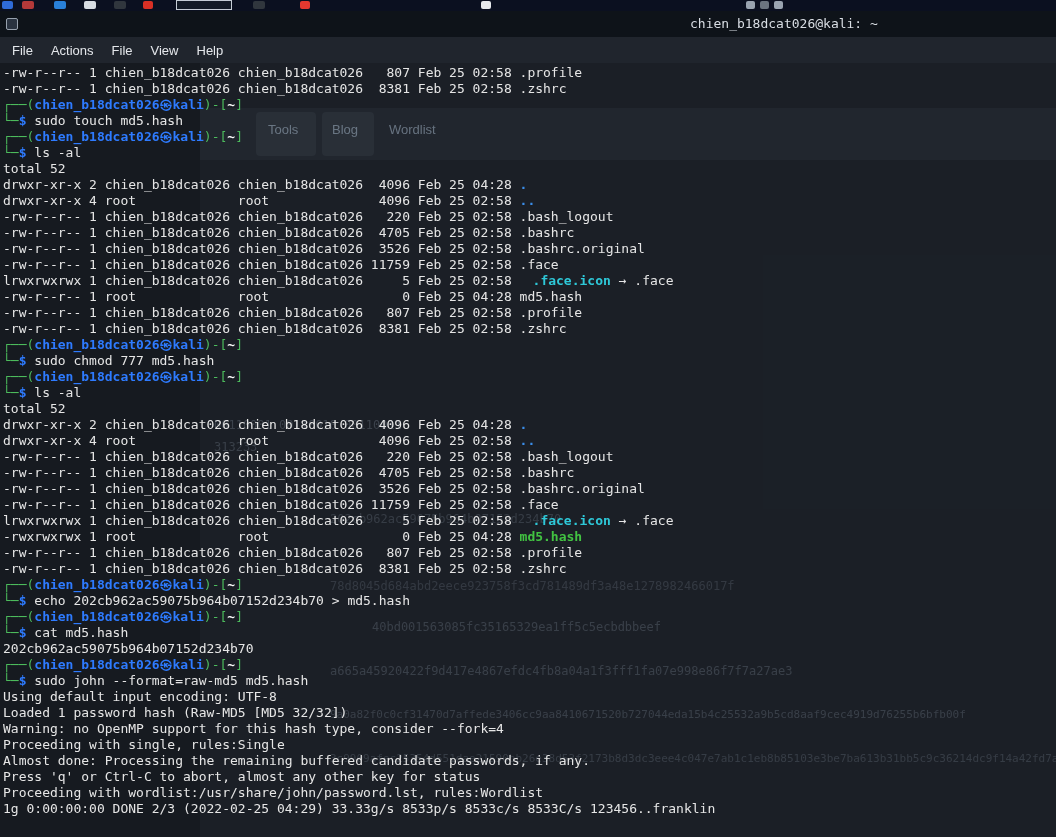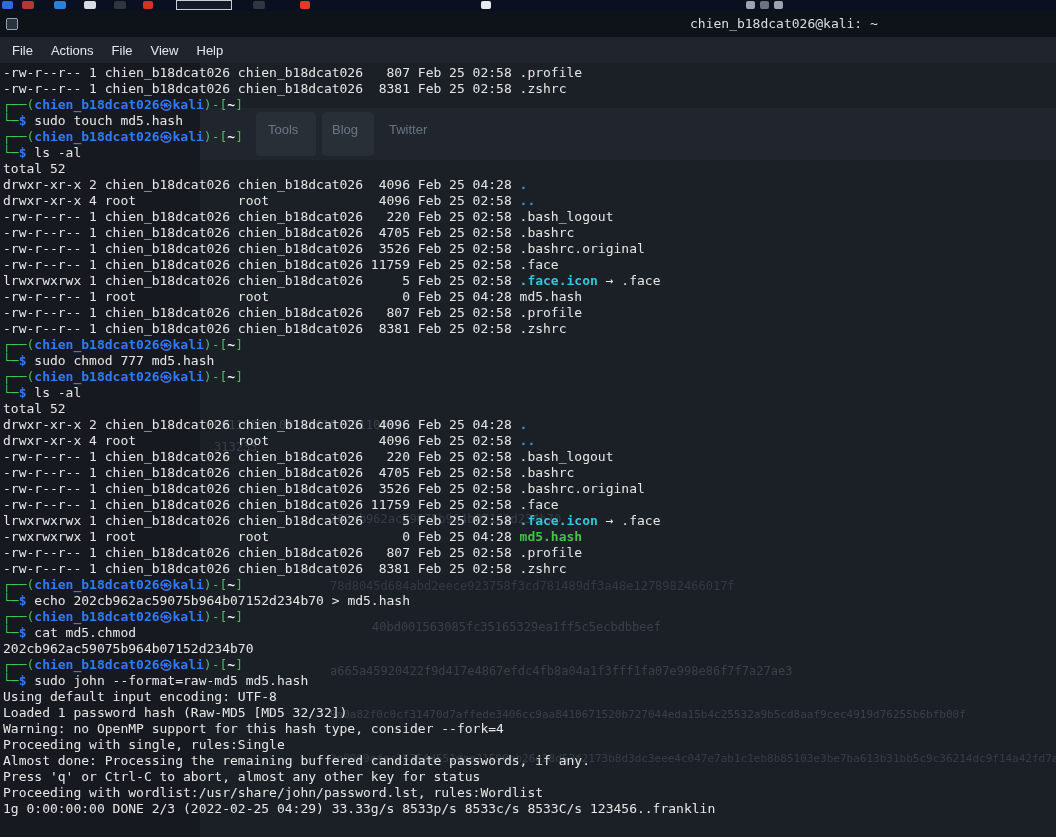--- a/index.html
+++ b/index.html
@@ -31,21 +31,21 @@
   .bg-nav{position:absolute;font-family:"Liberation Sans",sans-serif;font-size:13px;color:#9fb0c2;opacity:0.55;text-align:center;}
   .bg-art{position:absolute;font-family:"DejaVu Sans Mono",monospace;color:#aebdcf;white-space:nowrap;}
   
   .term-lines{position:relative;z-index:2;padding:2px 0 0 3px;font-size:13px;line-height:16px;}
   .term-line{white-space:pre;height:16px;}
   .t{color:var(--fg);}
   .f{color:var(--frame);}
   .u,.d{color:var(--prompt_blue);font-weight:bold;}
   .p{color:#ffffff;font-weight:bold;}
   .dir{color:var(--dir_blue);font-weight:bold;}
-  .ln{color:var(--symlink_cyan);font-weight:bold;}
+  .ln{color:var(--symlink_cyan);font-weight:bold;margin-left:13px;}
   .ex{color:var(--exec_green);font-weight:bold;}
 </style>
 </head>
 <body>
 
 <div class="taskbar">
   <div class="tb-win" style="left: 176px; width: 56px;"></div>
 <span class="tb-ico" style="left: 2px; width: 11px; background: rgb(47, 107, 216);"></span>
     <span class="tb-ico" style="left: 22px; width: 12px; background: rgb(179, 57, 57);"></span>
     <span class="tb-ico" style="left: 54px; width: 12px; background: rgb(41, 128, 217);"></span>
@@ -74,21 +74,21 @@
 </div>
 
 <div class="terminal">
   <div class="bg-layer">
     <div class="glow-pane"></div>
     <div class="glow-band"></div>
     <div class="glow-tab" style="left:256px;top:49px;width:60px;height:44px;"></div>
     <div class="glow-tab" style="left:322px;top:49px;width:52px;height:44px;"></div>
   <span class="bg-nav" style="left: 268px; top: 59px;">Tools</span>
       <span class="bg-nav" style="left: 332px; top: 59px;">Blog</span>
-      <span class="bg-nav" style="left: 389px; top: 59px;">Twitter</span>
+      <span class="bg-nav" style="left: 389px; top: 59px;">Wordlist</span>
       <span class="bg-art" style="left: 214px; top: 355px; font-size: 12px; opacity: 0.22;">00110001 00110010 00110011</span>
       <span class="bg-art" style="left: 214px; top: 377px; font-size: 12px; opacity: 0.2;">313233</span>
       <span class="bg-art" style="left: 330px; top: 449px; font-size: 12px; opacity: 0.18;">202cb962ac59075b964b07152d234b70</span>
       <span class="bg-art" style="left: 330px; top: 516px; font-size: 12px; opacity: 0.16;">78d8045d684abd2eece923758f3cd781489df3a48e1278982466017f</span>
       <span class="bg-art" style="left: 330px; top: 557px; font-size: 12px; opacity: 0.2; margin-left: 42px;">40bd001563085fc35165329ea1ff5c5ecbdbbeef</span>
       <span class="bg-art" style="left: 330px; top: 601px; font-size: 12px; opacity: 0.2;">a665a45920422f9d417e4867efdc4fb8a04a1f3fff1fa07e998e86f7f7a27ae3</span>
       <span class="bg-art" style="left: 330px; top: 645px; font-size: 11px; opacity: 0.2;">9a0a82f0c0cf31470d7affede3406cc9aa8410671520b727044eda15b4c25532a9b5cd8aaf9cec4919d76255b6bfb00f</span>
       <span class="bg-art" style="left: 330px; top: 689px; font-size: 11px; opacity: 0.18;">3c9909afec25354d551dae21590bb26e38d53f2173b8d3dc3eee4c047e7ab1c1eb8b85103e3be7ba613b31bb5c9c36214dc9f14a42fd7a2fdb84856bca5c44c2</span>
     </div>
   <div class="term-lines">
@@ -120,21 +120,21 @@
       <div class="term-line"><span class="t">-rw-r--r-- 1 chien_b18dcat026 chien_b18dcat026  4705 Feb 25 02:58 .bashrc</span></div>
       <div class="term-line"><span class="t">-rw-r--r-- 1 chien_b18dcat026 chien_b18dcat026  3526 Feb 25 02:58 .bashrc.original</span></div>
       <div class="term-line"><span class="t">-rw-r--r-- 1 chien_b18dcat026 chien_b18dcat026 11759 Feb 25 02:58 .face</span></div>
       <div class="term-line"><span class="t">lrwxrwxrwx 1 chien_b18dcat026 chien_b18dcat026     5 Feb 25 02:58 </span><span class="ln">.face.icon</span><span class="t"> → .face</span></div>
       <div class="term-line"><span class="t">-rwxrwxrwx 1 root             root                 0 Feb 25 04:28 </span><span class="ex">md5.hash</span></div>
       <div class="term-line"><span class="t">-rw-r--r-- 1 chien_b18dcat026 chien_b18dcat026   807 Feb 25 02:58 .profile</span></div>
       <div class="term-line"><span class="t">-rw-r--r-- 1 chien_b18dcat026 chien_b18dcat026  8381 Feb 25 02:58 .zshrc</span></div>
       <div class="term-line"><span class="f">┌──(</span><span class="u">chien_b18dcat026㉿kali</span><span class="f">)-[</span><span class="p">~</span><span class="f">]</span></div>
       <div class="term-line"><span class="f">└─</span><span class="d">$</span><span class="t"> echo 202cb962ac59075b964b07152d234b70 &gt; md5.hash</span></div>
       <div class="term-line"><span class="f">┌──(</span><span class="u">chien_b18dcat026㉿kali</span><span class="f">)-[</span><span class="p">~</span><span class="f">]</span></div>
-      <div class="term-line"><span class="f">└─</span><span class="d">$</span><span class="t"> cat md5.chmod</span></div>
+      <div class="term-line"><span class="f">└─</span><span class="d">$</span><span class="t"> cat md5.hash</span></div>
       <div class="term-line"><span class="t">202cb962ac59075b964b07152d234b70</span></div>
       <div class="term-line"><span class="f">┌──(</span><span class="u">chien_b18dcat026㉿kali</span><span class="f">)-[</span><span class="p">~</span><span class="f">]</span></div>
       <div class="term-line"><span class="f">└─</span><span class="d">$</span><span class="t"> sudo john --format=raw-md5 md5.hash</span></div>
       <div class="term-line"><span class="t">Using default input encoding: UTF-8</span></div>
       <div class="term-line"><span class="t">Loaded 1 password hash (Raw-MD5 [MD5 32/32])</span></div>
       <div class="term-line"><span class="t">Warning: no OpenMP support for this hash type, consider --fork=4</span></div>
       <div class="term-line"><span class="t">Proceeding with single, rules:Single</span></div>
       <div class="term-line"><span class="t">Almost done: Processing the remaining buffered candidate passwords, if any.</span></div>
       <div class="term-line"><span class="t">Press 'q' or Ctrl-C to abort, almost any other key for status</span></div>
       <div class="term-line"><span class="t">Proceeding with wordlist:/usr/share/john/password.lst, rules:Wordlist</span></div>

